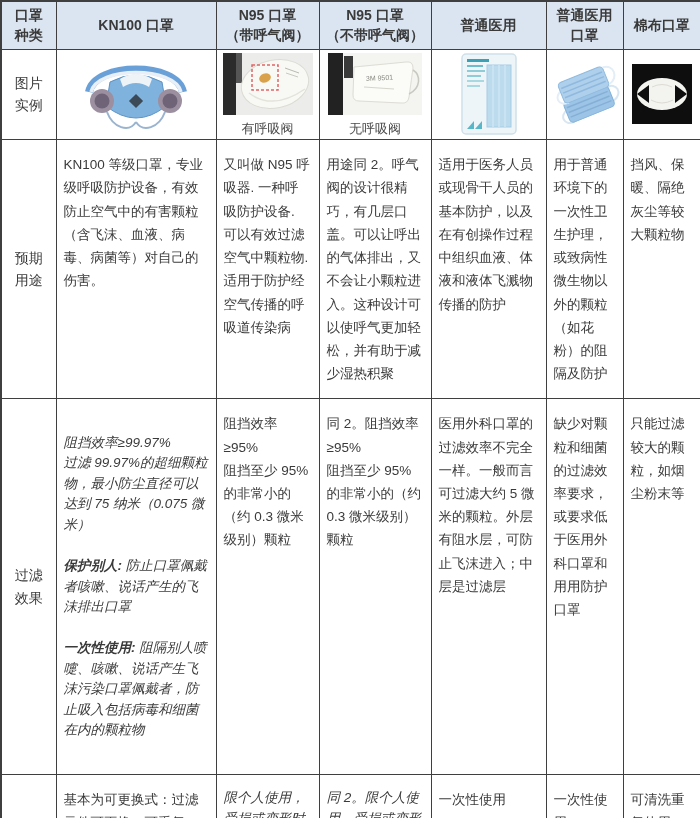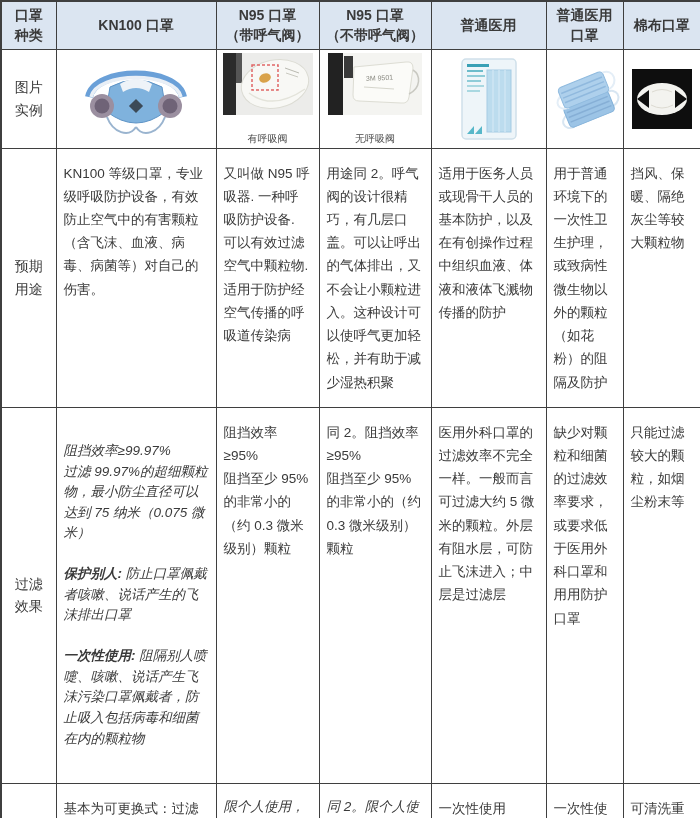--- a/index.html
+++ b/index.html
@@ -38,21 +38,21 @@
     vertical-align:middle;
     font-size:14px;
     line-height:1.6;
   }
   td.img-cell {
     padding:3px 2px;
     text-align:center;
     vertical-align:middle;
     white-space:normal;
   }
-  .caption { font-size:10px; color:#4a4a4a; margin-top:18px; line-height:1.2; }
+  .caption { font-size:13px; color:#4a4a4a; margin-top:6px; line-height:1.2; }
   .bold { font-weight:bold;margin-top:6px; }
   td.tight { line-height:1.52;font-style:italic; }
   svg { display:block; margin:0 auto; }
 </style>
 </head>
 <body>
 
 <table class="mask-table">
   <colgroup>
     <col style="width:55px">

